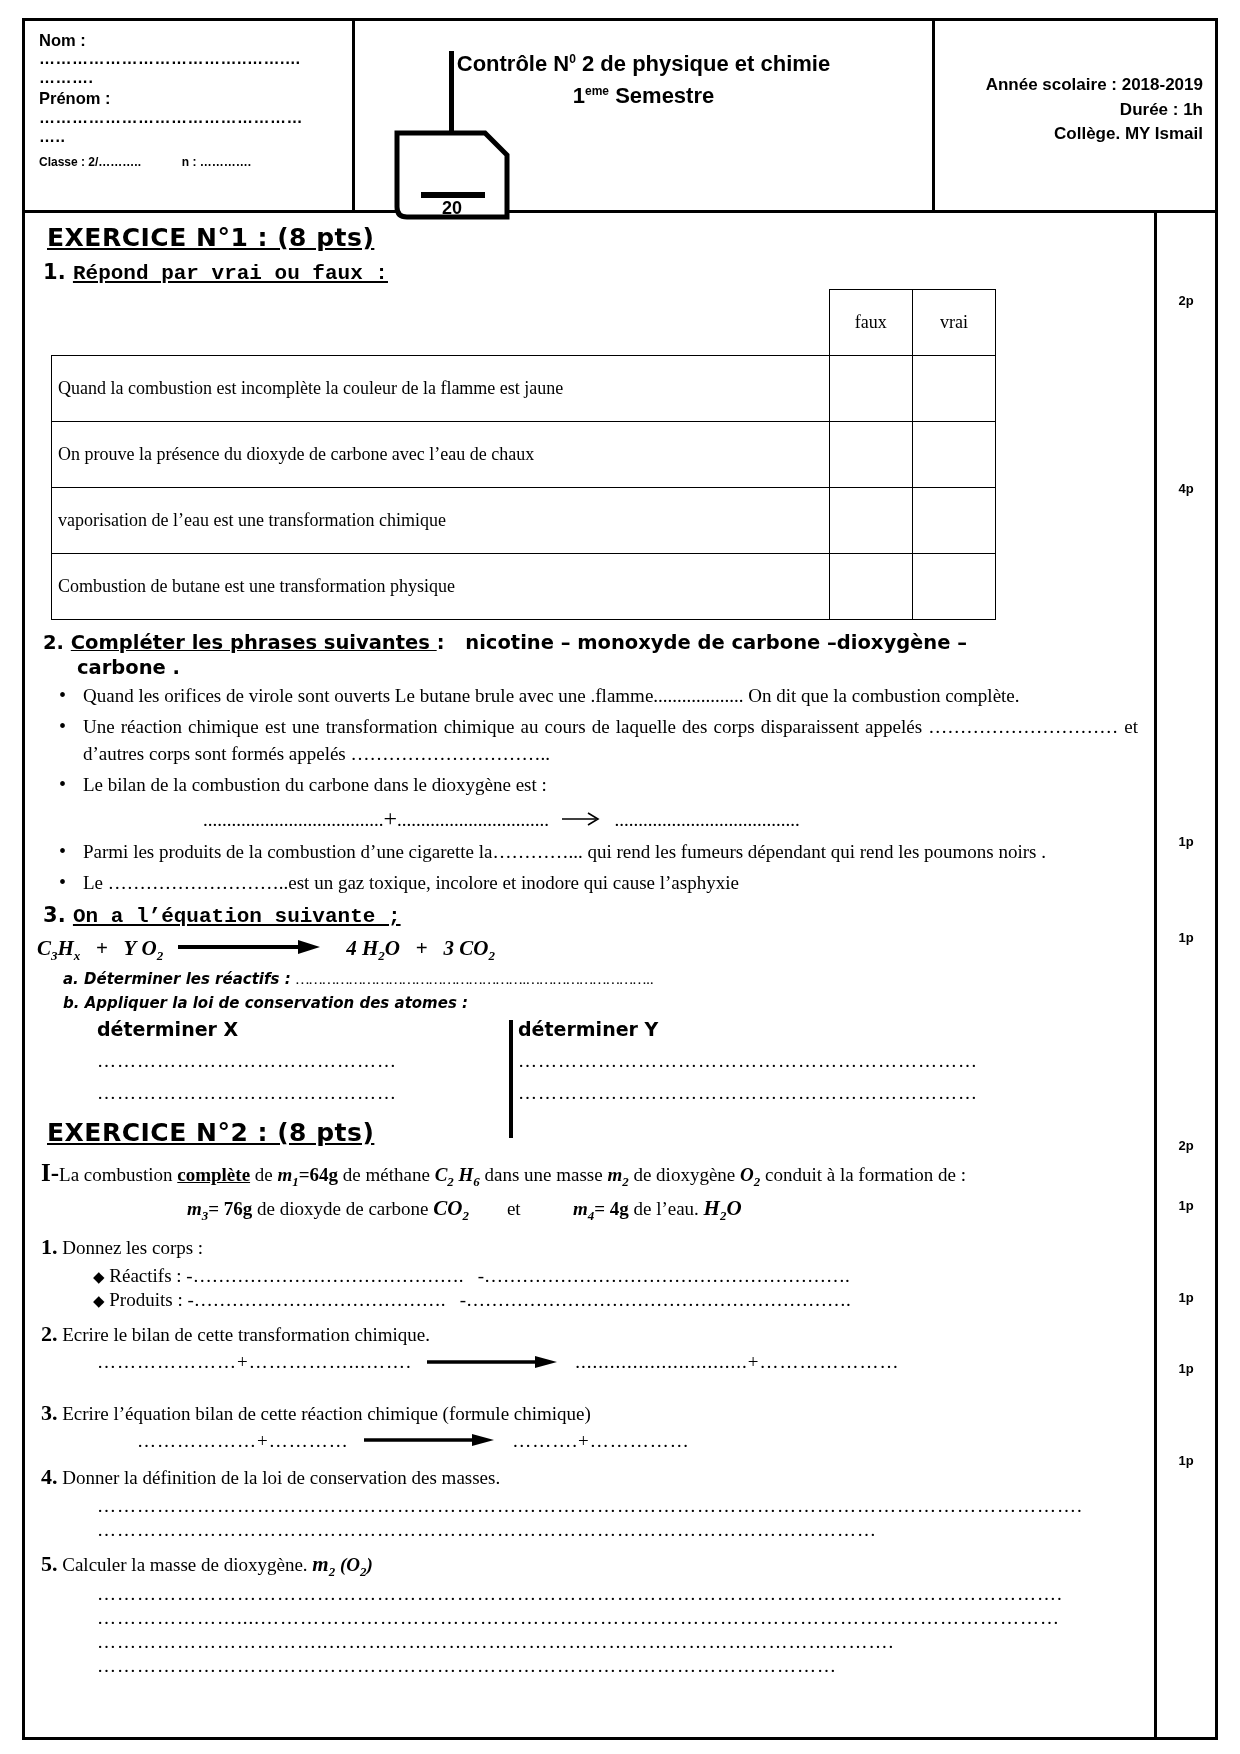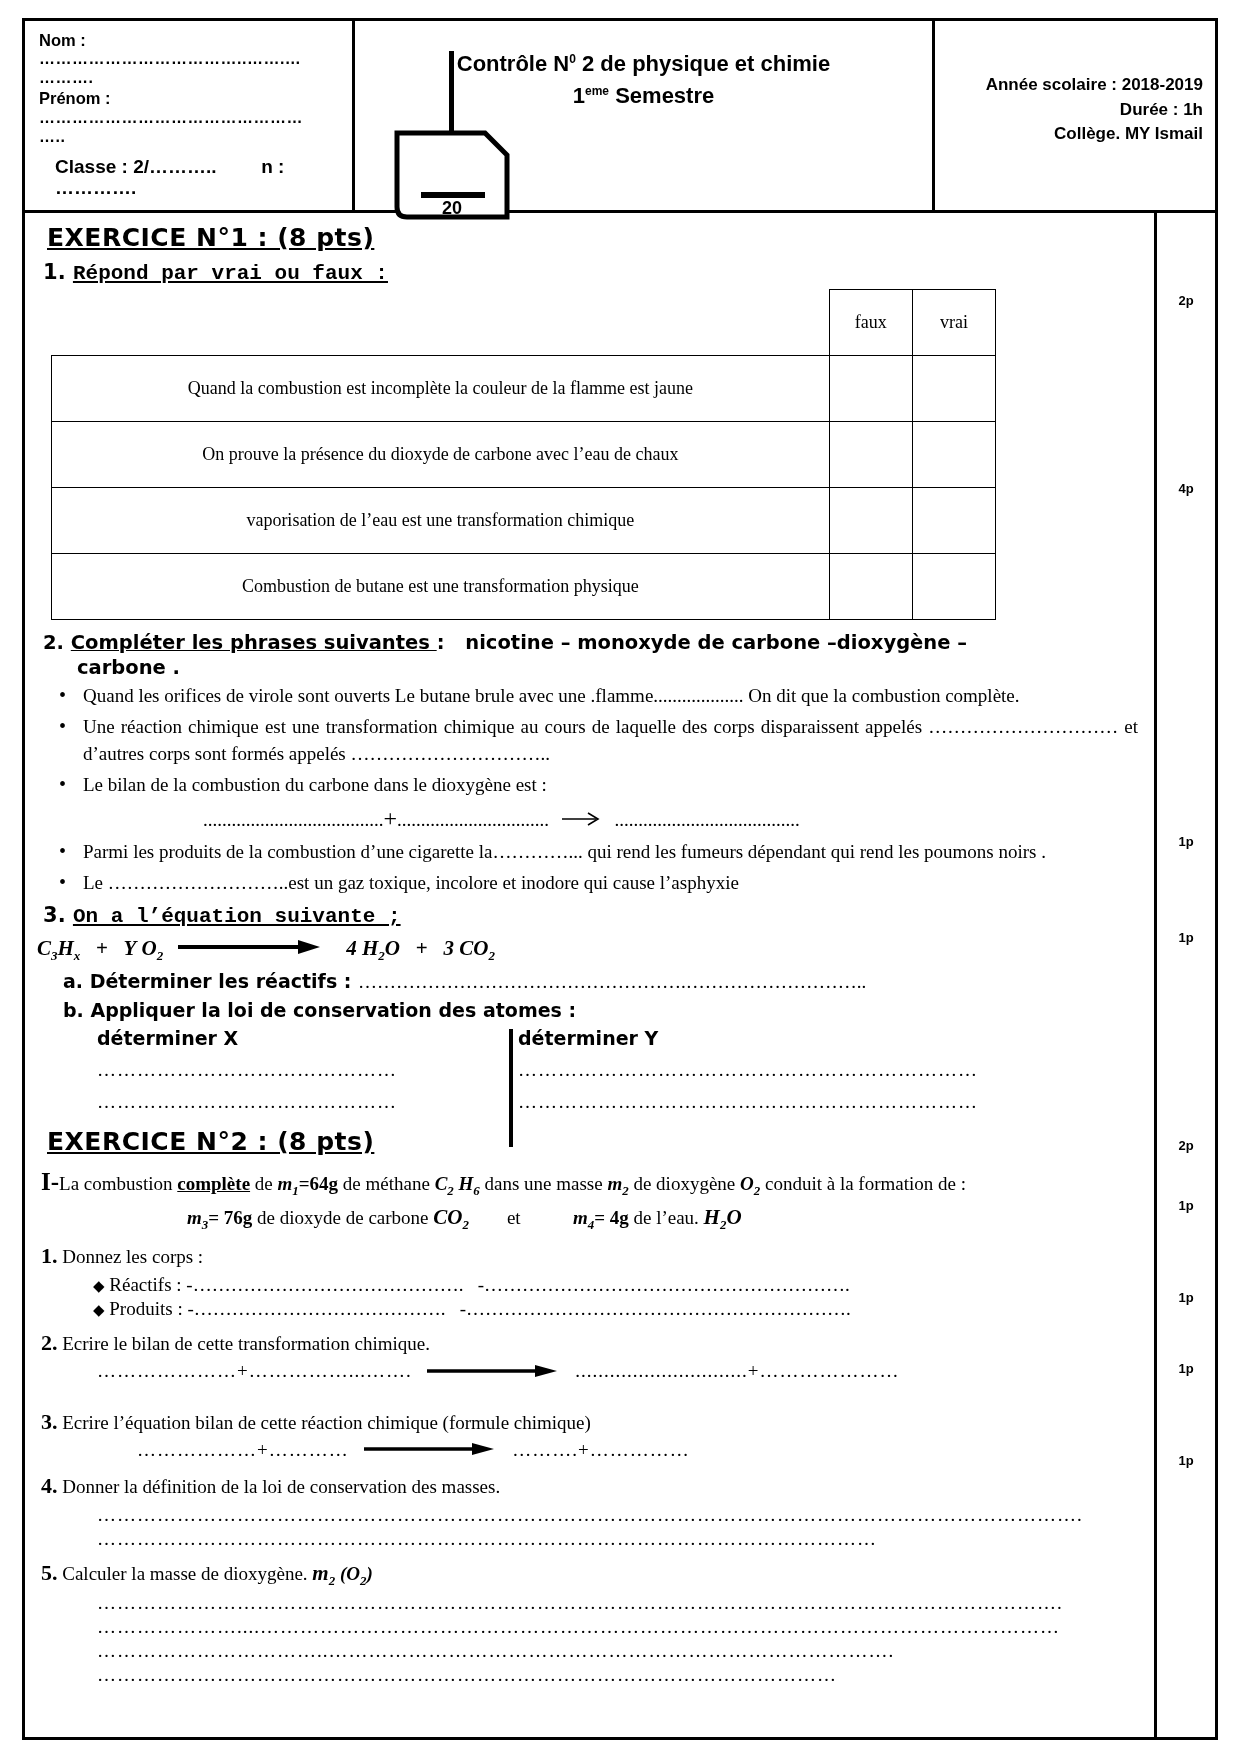--- a/index.html
+++ b/index.html
@@ -6,21 +6,21 @@
   body{width:1240px;height:1754px;font-family:"Liberation Serif",serif;color:#000;}
   .page{position:relative;width:1240px;height:1754px;box-sizing:border-box;padding:18px 22px 14px 22px;}
   .outer{border:3px solid #000;width:100%;height:100%;box-sizing:border-box;position:relative;}
 
   
   .hdr{display:flex;border-bottom:3px solid #000;height:192px;box-sizing:border-box;}
   .hdr-left{width:330px;border-right:3px solid #000;box-sizing:border-box;padding:8px 12px 0 14px;
             font-family:"Liberation Sans",sans-serif;font-weight:bold;font-size:16.5px;line-height:1.12;}
   .hdr-left .lbl{margin-top:2px;}
   .dots-row{font-size:16px;letter-spacing:0.5px;word-break:break-all;margin:1px 0 0 0;}
-  .classline{margin-top:10px;font-size:19px;margin-left:16px;}
+  .classline{margin-top:10px;font-size:12px;}
   .classline .sp{display:inline-block;width:34px;}
 
   .hdr-mid{flex:1;border-right:3px solid #000;box-sizing:border-box;position:relative;
            display:flex;flex-direction:column;align-items:center;justify-content:flex-start;padding-top:30px;
            font-family:"Liberation Sans",sans-serif;font-weight:bold;}
   .hdr-mid .t1{font-size:22px;white-space:nowrap;}
   .hdr-mid .t2{font-size:22px;margin-top:6px;}
   .hdr-mid sup{font-size:12px;vertical-align:super;}
 
   .hdr-right{width:280px;box-sizing:border-box;padding:52px 12px 0 6px;text-align:right;
@@ -44,21 +44,21 @@
   .exo{font-family:"DejaVu Sans",sans-serif;font-weight:bold;font-size:25px;letter-spacing:.5px;
        text-decoration:underline;display:inline-block;margin:4px 0 2px 10px;}
   .qnum{font-family:"DejaVu Sans",sans-serif;font-weight:bold;font-size:21px;margin:6px 0 2px 6px;}
   .qnum .u{text-decoration:underline;font-family:Liberation Mono, monospace;}
 
   
   .vf-wrap{margin:4px 0 0 0;position:relative;}
   table.vf{border-collapse:collapse;width:945px;margin-left:14px;}
   table.vf td,table.vf th{border:1px solid #000;font-size:18px;font-family:"Liberation Serif",serif;
       font-weight:normal;padding:20px 6px;height:25px;}
-  table.vf td.stmt{width:795px;text-align:center;}
+  table.vf td.stmt{width:795px;}
   table.vf td.col,table.vf th.col{width:72px;text-align:center;}
   table.vf tr.head td.blank{border:none;}
   table.vf tr.head th{font-size:18px;}
 
   
   .q2head{font-family:"DejaVu Sans",sans-serif;font-weight:bold;font-size:19.5px;margin:10px 0 0 6px;line-height:1.35;}
   .q2head .u{text-decoration:underline;}
   .q2head .bank{margin-left:14px;}
   .q2sub{font-family:"DejaVu Sans",sans-serif;font-weight:bold;font-size:19.5px;margin:0 0 0 40px;}
 
@@ -67,21 +67,21 @@
            text-align:justify;padding-right:6px;}
   ul.bl>li:before{content:"\2022";position:absolute;left:22px;top:-2px;font-size:20px;}
   .eqline{margin:2px 0 0 120px;font-size:19px;}
   .arrow-g{display:inline-block;vertical-align:middle;margin:0 6px;}
 
   .chemeq{text-align:left;font-size:21px;margin:8px 0 4px 0;font-family:Liberation Serif, serif;
           font-style:italic;font-weight:bold;}
   .chemeq .plain{font-style:normal;}
   .chemeq sub{font-size:13px;}
 
-  .ab{font-family:"DejaVu Sans",sans-serif;font-weight:bold;font-size:19px;margin:6px 0 0 26px;}
+  .ab{font-family:"DejaVu Sans",sans-serif;font-weight:bold;font-size:15px;margin:6px 0 0 26px;font-style:italic;}
   .ab .dts{font-family:"Liberation Serif",serif;font-weight:normal;}
   .twocol{display:flex;margin:6px 0 0 60px;position:relative;}
   .twocol .cl{width:395px;font-family:"DejaVu Sans",sans-serif;font-weight:bold;font-size:19px;}
   .twocol .cr{flex:1;font-family:"DejaVu Sans",sans-serif;font-weight:bold;font-size:19px;padding-left:26px;}
   .vbar{position:absolute;left:412px;top:2px;width:4px;height:118px;background:#000;}
   .dline{font-family:"Liberation Serif",serif;font-weight:normal;font-size:19px;letter-spacing:1px;
          overflow:hidden;white-space:nowrap;margin-top:10px;}
 
   
   .ex2-intro{font-size:19px;line-height:1.45;margin:6px 0 0 4px;}

